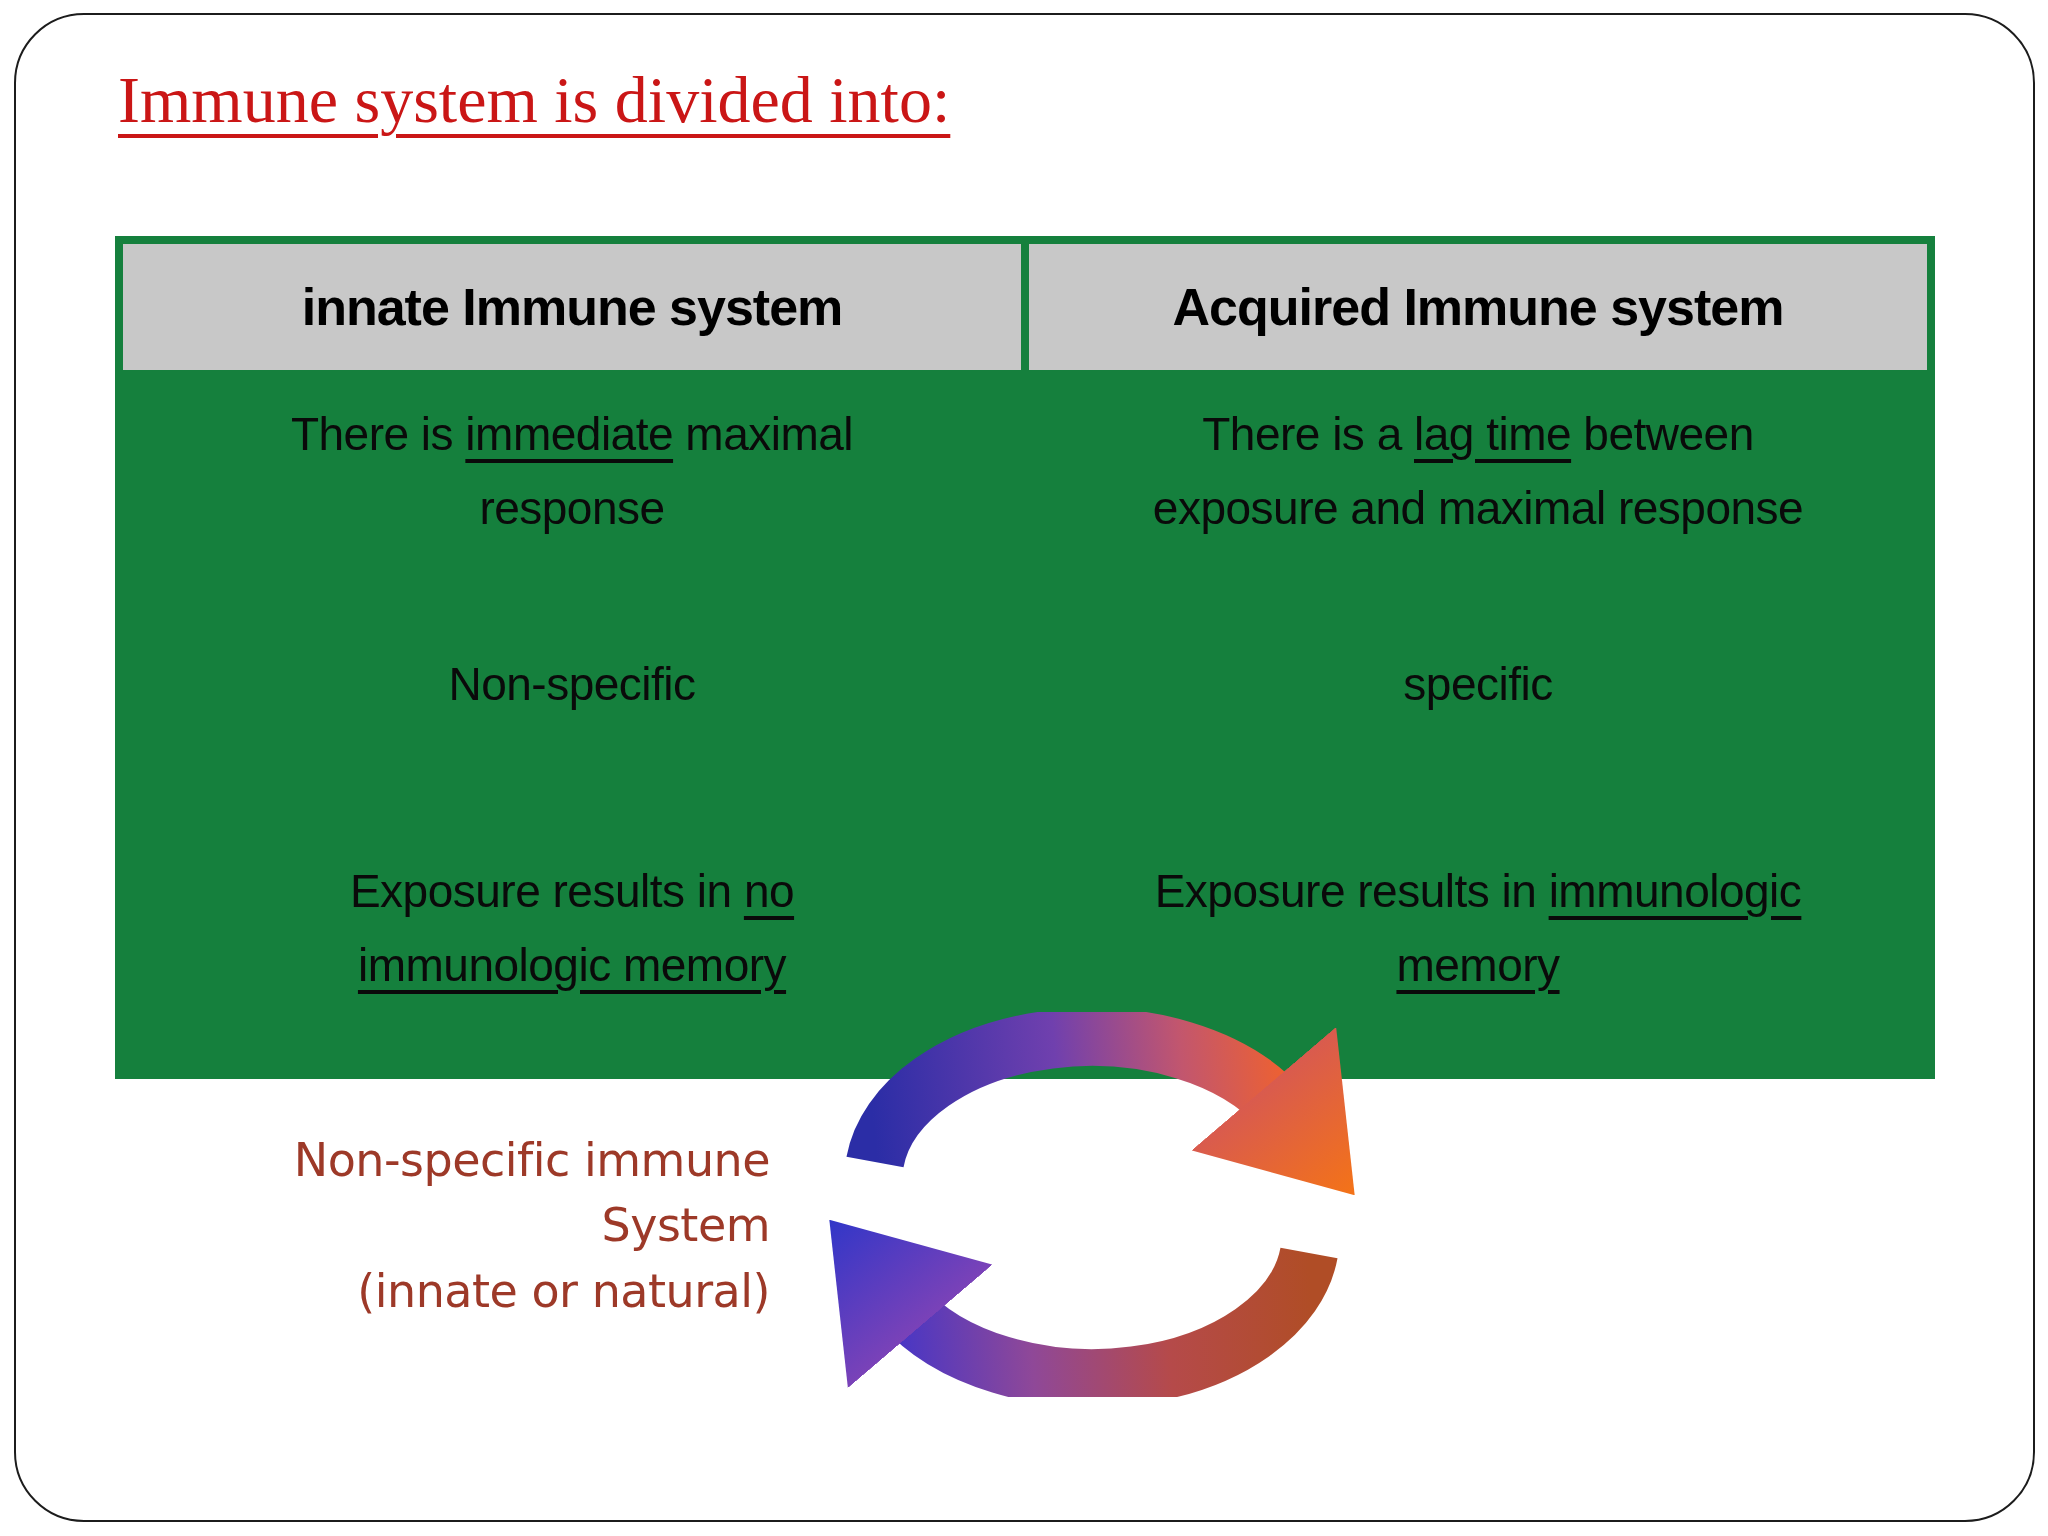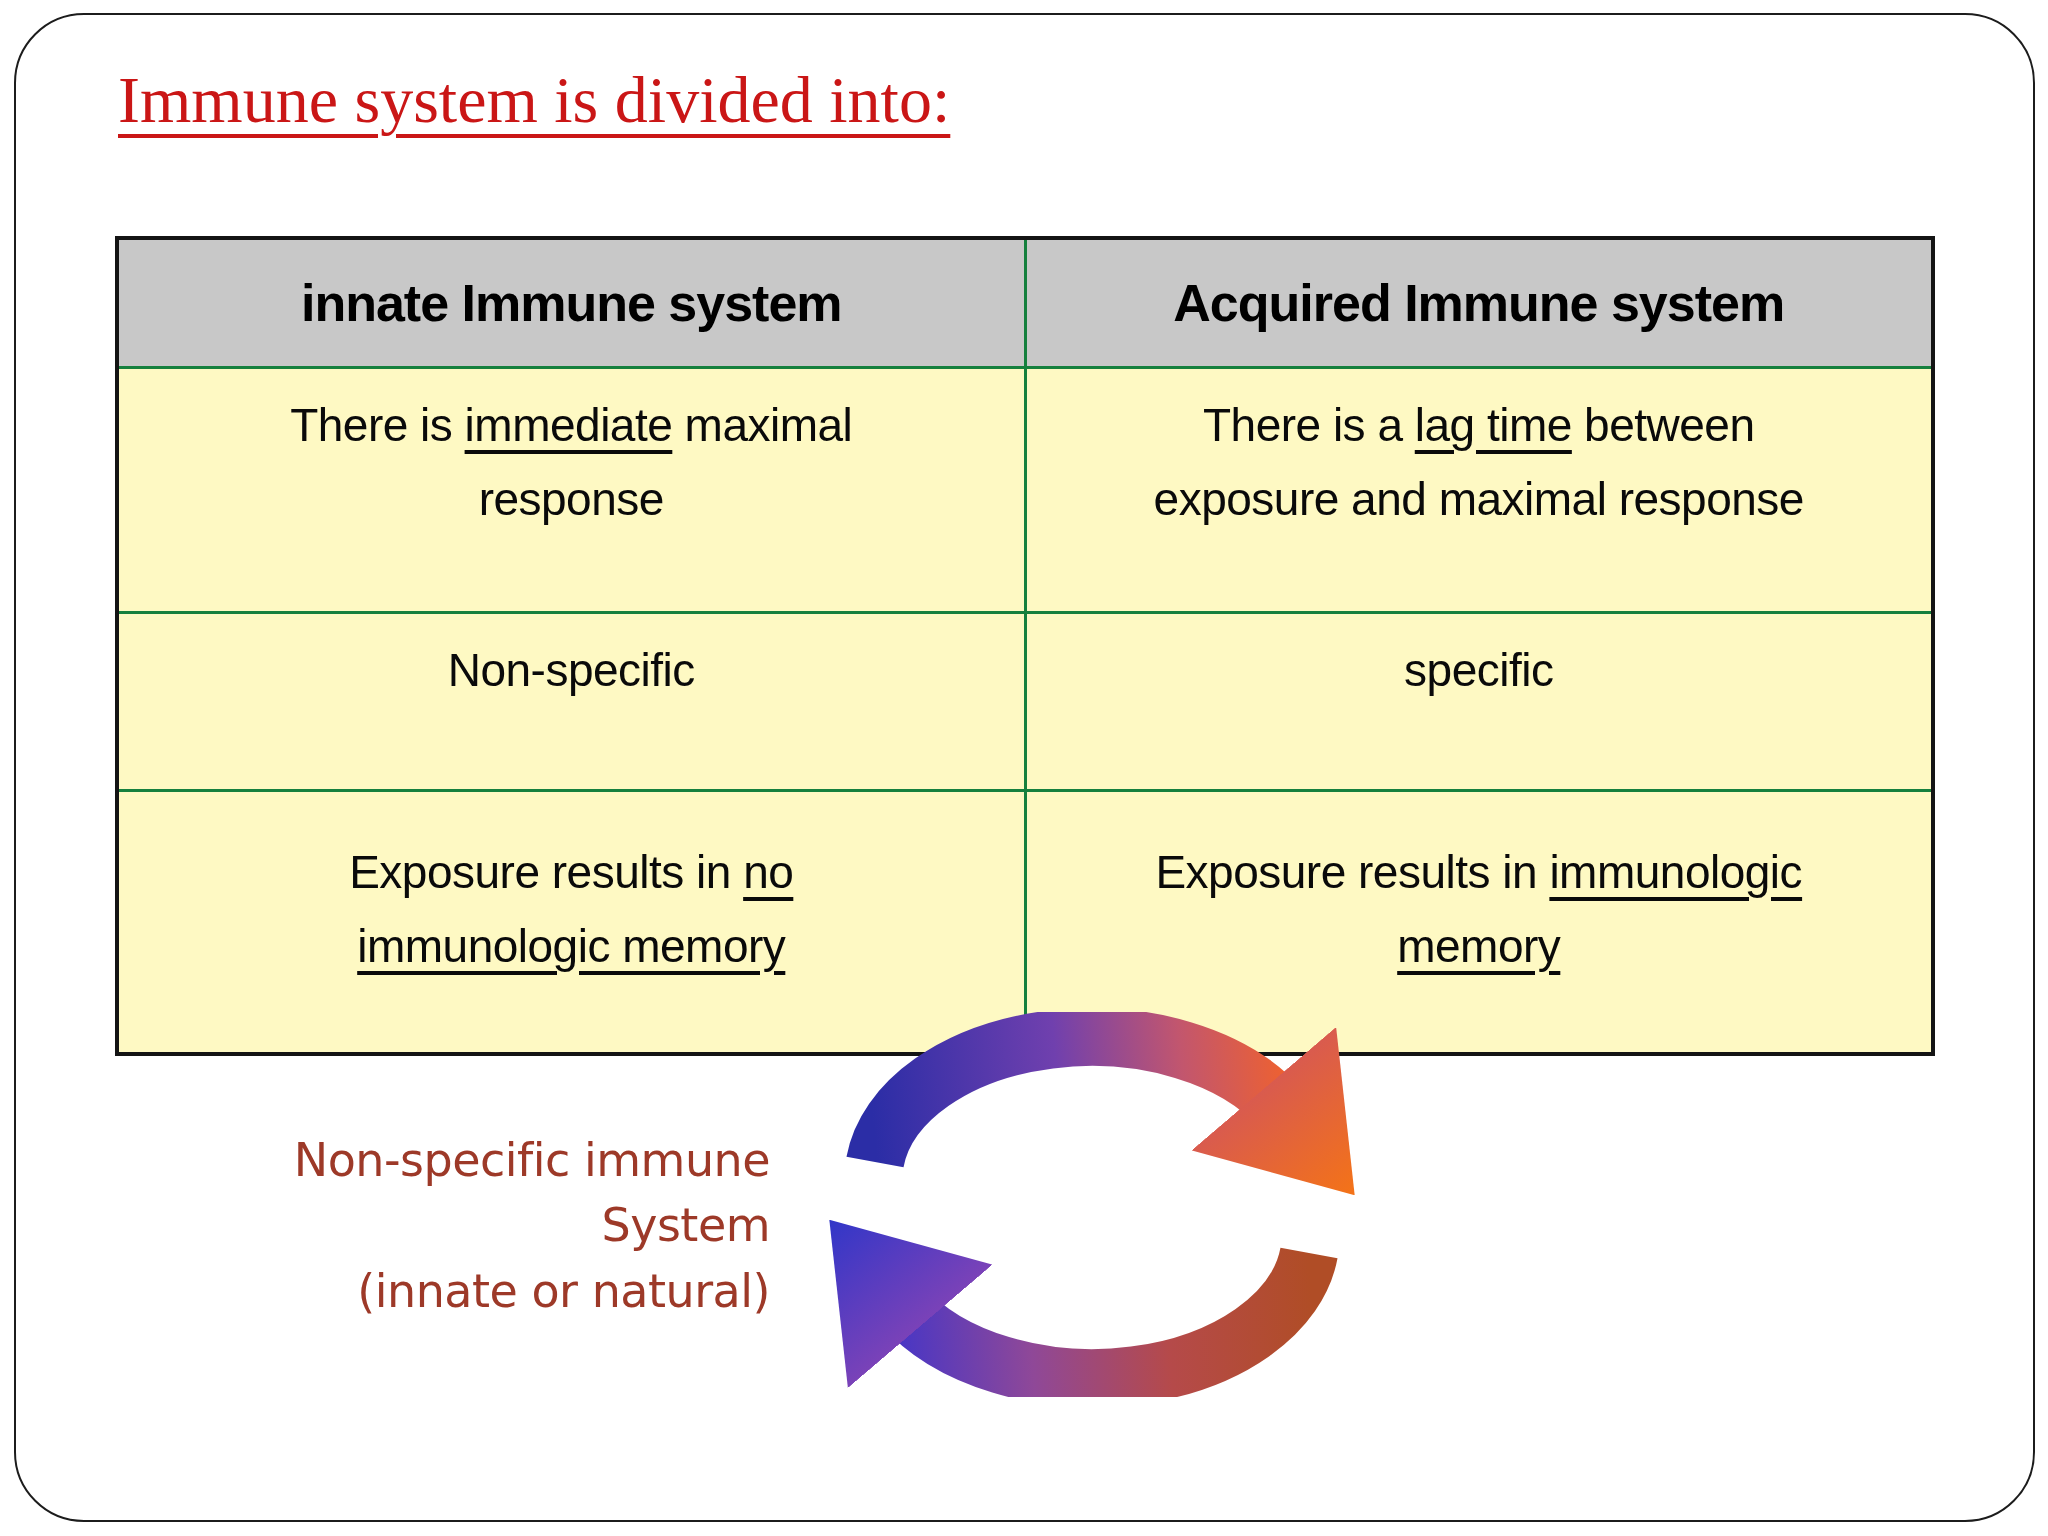--- a/index.html
+++ b/index.html
@@ -7,25 +7,25 @@
          font-family:"Liberation Sans",sans-serif;}
   .slide-border{position:absolute;left:14px;top:13px;right:13px;bottom:14px;
                 border:2px solid #1c1c1c;border-radius:70px;pointer-events:none;}
 
   .title{position:absolute;left:118px;top:62px;margin:0;
          font-family:"Liberation Serif",serif;font-weight:400;font-size:66px;color:#ca1616;
          text-decoration:underline;text-decoration-thickness:4px;text-underline-offset:12px;}
 
   table.compare{position:absolute;left:115px;top:236px;width:1820px;height:717px;
                 border-collapse:collapse;table-layout:fixed;}
-  table.compare th,table.compare td{border:3px solid #15803d;text-align:center;}
+  table.compare th,table.compare td{border:8px solid #15803d;text-align:center;}
   table.compare{border:4px solid #141414;}
   table.compare th{background:#c8c8c8;height:124px;font-size:52px;font-weight:bold;
                    letter-spacing:-1px;color:#000;vertical-align:middle;}
-  table.compare td{background:#fef9c3;font-size:46px;letter-spacing:-0.5px;color:#0a0a0a;
+  table.compare td{background:#15803d;font-size:46px;letter-spacing:-0.5px;color:#0a0a0a;
                    vertical-align:top;padding:20px 20px 0 20px;line-height:1.6;}
   tr.r1 td{height:222px;} tr.r2 td{height:155px;} tr.r3 td{height:216px;padding-top:44px;}
   .cell-text{margin:0 auto;}
   .w640{max-width:640px;} .w700{max-width:700px;} .w540{max-width:540px;} .w720{max-width:720px;}
   .u{text-decoration:underline;text-decoration-thickness:4px;text-underline-offset:9px;}
 
   .cycle{position:absolute;left:820px;top:1012px;width:560px;height:385px;}
 
   .cycle-label{position:absolute;top:1128px;width:640px;text-align:right;
                font-family:"DejaVu Sans",sans-serif;font-size:46px;line-height:1.42;

